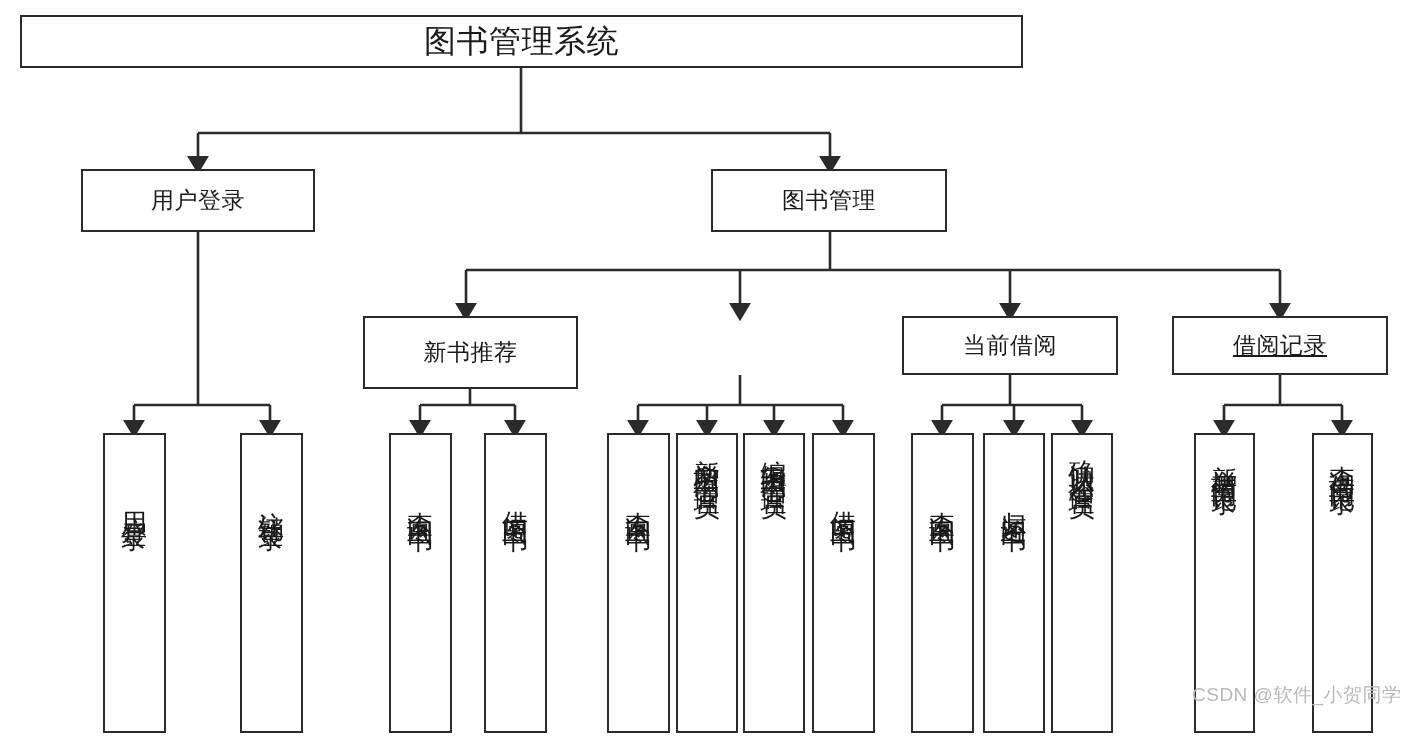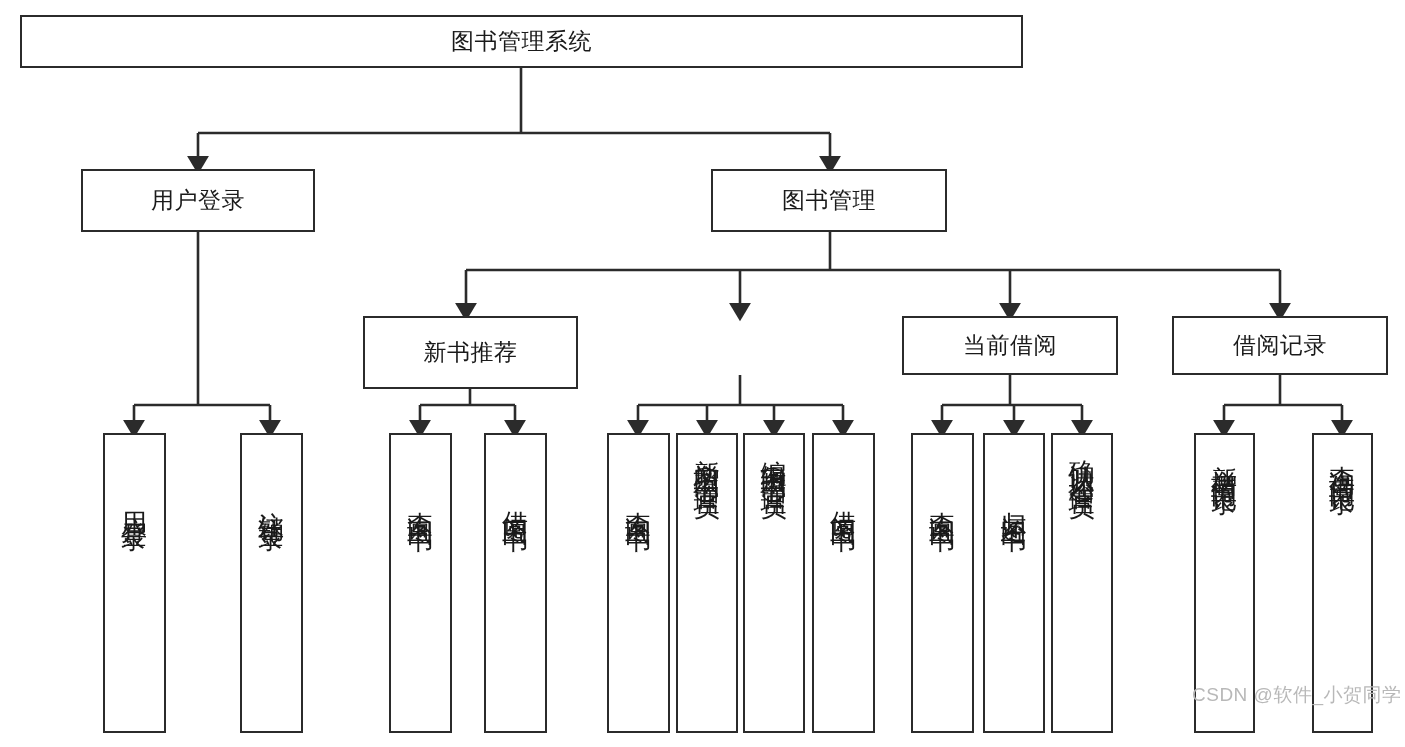--- a/index.html
+++ b/index.html
@@ -40,21 +40,21 @@
     display: block;
     text-align: center;
     line-height: 1.06;
     letter-spacing: 0.5px;
   }
   
   .node.horiz .label {
     font-size: 23px;
     writing-mode: horizontal-tb;
   }
-  .node.root .label { font-size: 23px; }
+  .node.root .label { font-size: 32px; }
   
   .node.vert {
     align-items: flex-start;
     justify-content: center;
     padding-top: 0px;
   }
   .node.vert .label {
     writing-mode: vertical-rl;
     text-orientation: upright;
     font-size: 26px;
@@ -145,21 +145,21 @@
 
   <div class="node horiz" style="left:363px; top:316px; width:215px; height:73px;">
     <span class="label">新书推荐</span>
   </div>
 
 
   <div class="node horiz" style="left:902px; top:316px; width:216px; height:59px;">
     <span class="label">当前借阅</span>
   </div>
 
-  <div class="node horiz" style="left:1172px; top:316px; width:216px; height:59px;">
+  <div class="node horiz" style="left:1172px; top:316px; width:216px; height:59px;text-decoration:underline;">
     <span class="label">借阅记录</span>
   </div>
 
   <div class="node vert pad-mid" style="left:103px; top:433px; width:63px; height:300px;">
     <span class="label">用户登录</span>
   </div>
 
   <div class="node vert pad-mid" style="left:240px; top:433px; width:63px; height:300px;">
     <span class="label">注销登录</span>
   </div>

